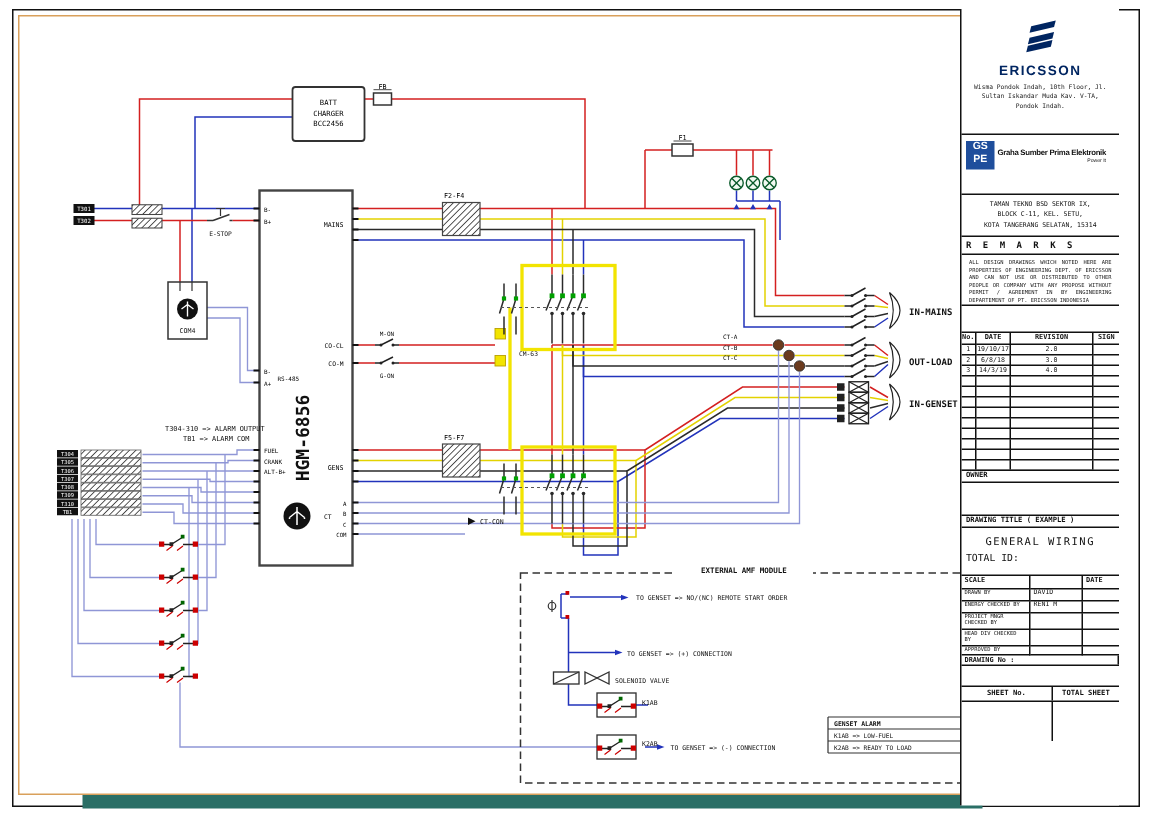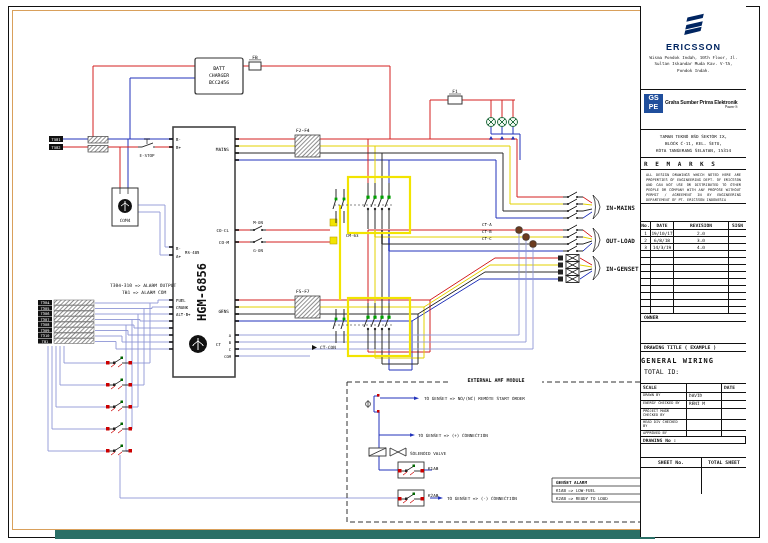--- a/index.html
+++ b/index.html
@@ -26,21 +26,21 @@
   .site-addr{font-size:4.3px;line-height:1.6;text-align:center;padding-top:4px;color:#111;}
   .remarks-title{font-size:6px;font-weight:bold;letter-spacing:2px;padding:2px 3px;border-bottom:1px solid #111;}
   .remarks-body{font-size:3.6px;line-height:1.4;padding:3px 5px;text-align:justify;color:#222;}
   .rt{display:grid;grid-template-columns:10px 23px 1fr 17px;}
   .rt div{box-sizing:border-box;border-right:1px solid #111;border-bottom:1px solid #111;
     font-size:4.4px;height:7px;line-height:7px;text-align:center;overflow:hidden;}
   .rt div:nth-child(4n){border-right:none;}
   .rt .hdr{font-weight:bold;height:8px;line-height:8px;font-size:4.6px;}
   .sec-label{font-size:4.8px;font-weight:bold;padding:1px 3px;border-bottom:1px solid #111;}
   .big-name{font-size:8px;font-weight:bold;letter-spacing:1px;text-align:center;padding-top:9px;}
-  .dw-title{font-size:7px;letter-spacing:1px;padding-top:5px;font-weight:bold;}
+  .dw-title{font-size:7px;letter-spacing:1px;text-align:center;padding-top:5px;}
   .site-id{font-size:6.5px;padding:3px 3px 0 3px;}
   .ap{display:grid;grid-template-columns:46px 1fr 24px;}
   .ap div{box-sizing:border-box;border-right:1px solid #111;border-bottom:1px solid #111;
     font-size:3.6px;line-height:1.1;padding:1px 2px;overflow:hidden;}
   .ap div:nth-child(3n){border-right:none;}
   .ap .r1{font-size:4.6px;font-weight:bold;height:9px;}
   .ap .val{font-size:4.4px;}
   .ap .full{grid-column:1/4;font-size:4.6px;font-weight:bold;height:9px;}
   .sheet-hdr{display:flex;border-bottom:1px solid #111;}
   .sheet-hdr div{box-sizing:border-box;font-size:4.8px;font-weight:bold;text-align:center;

